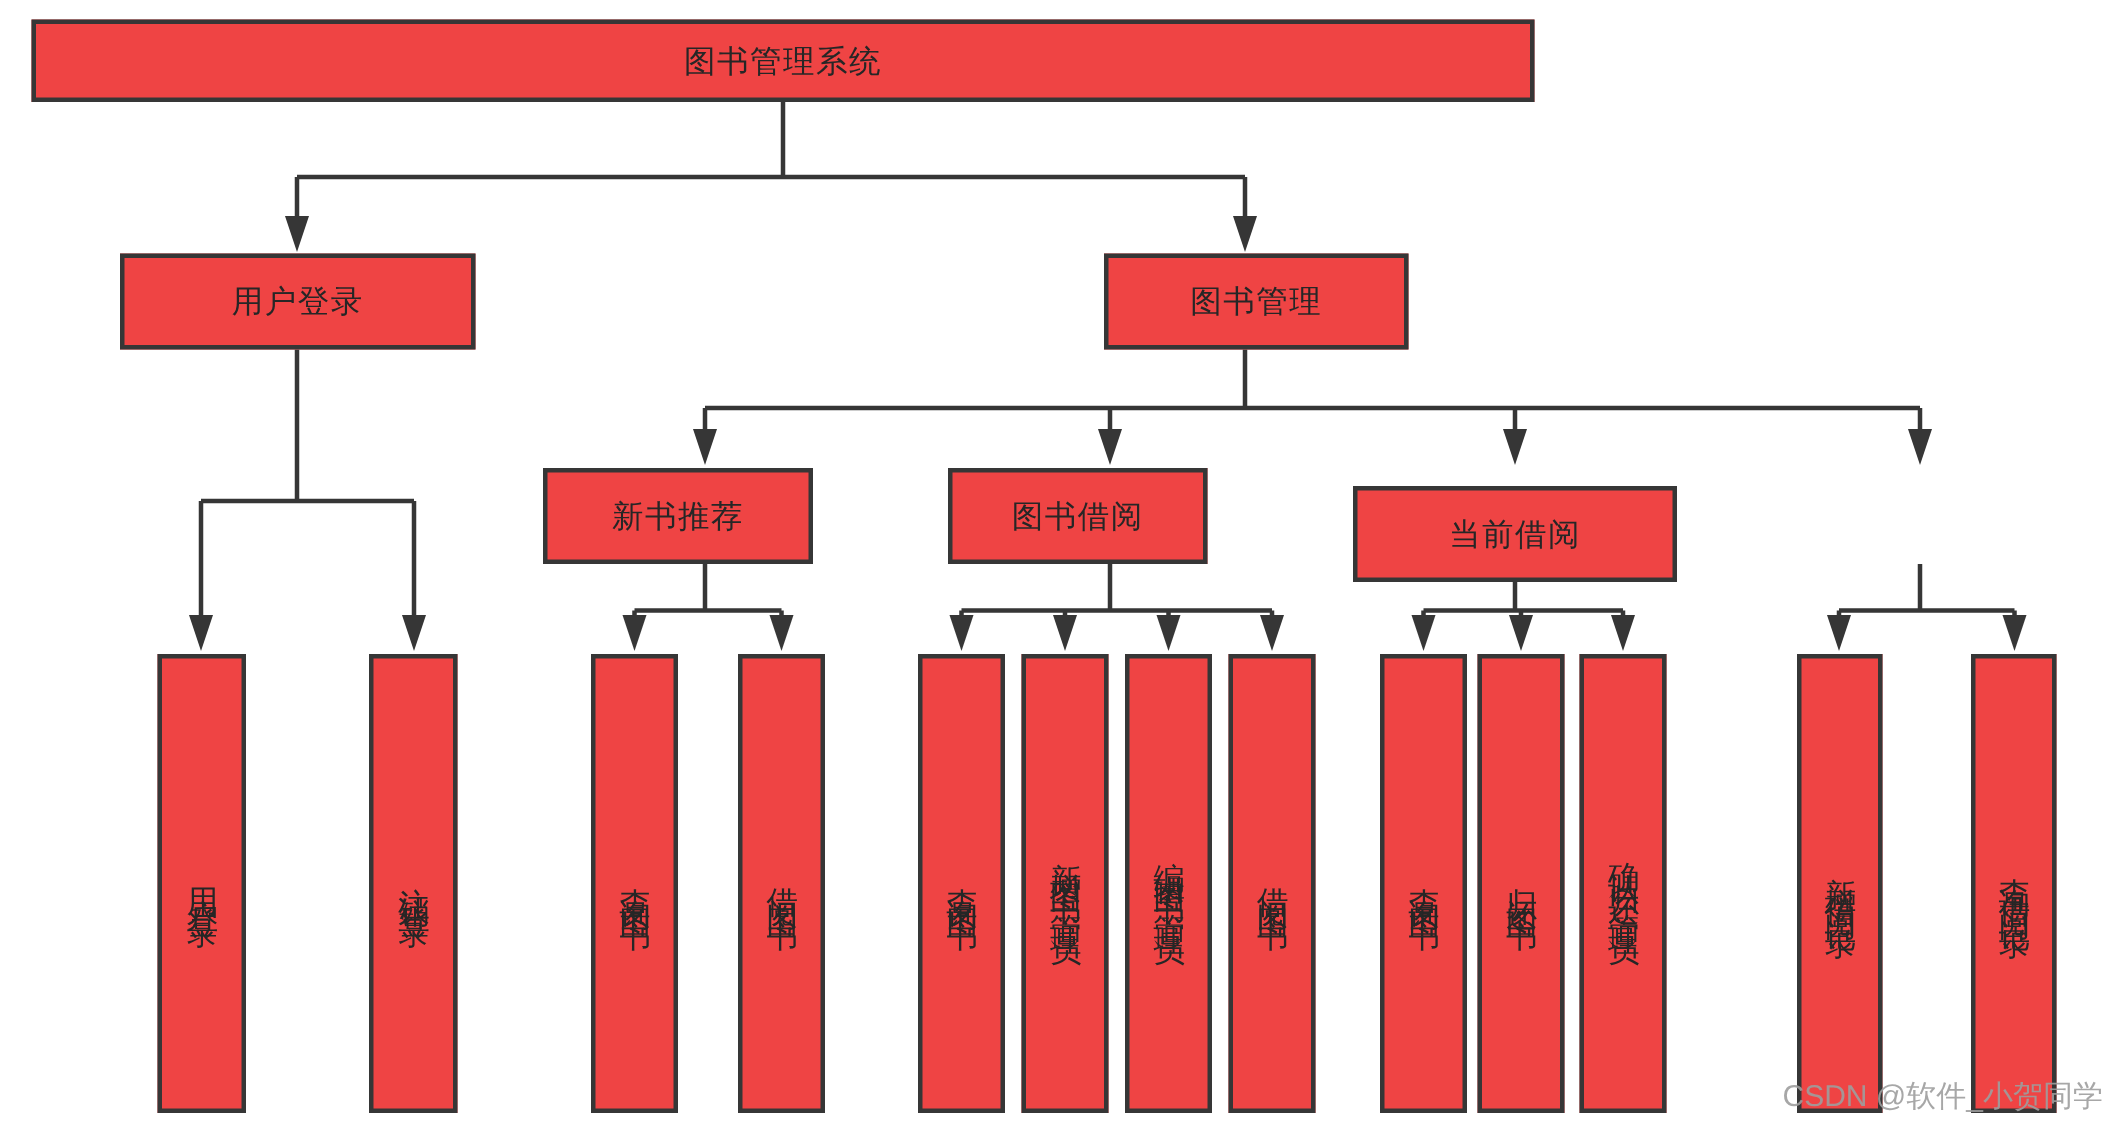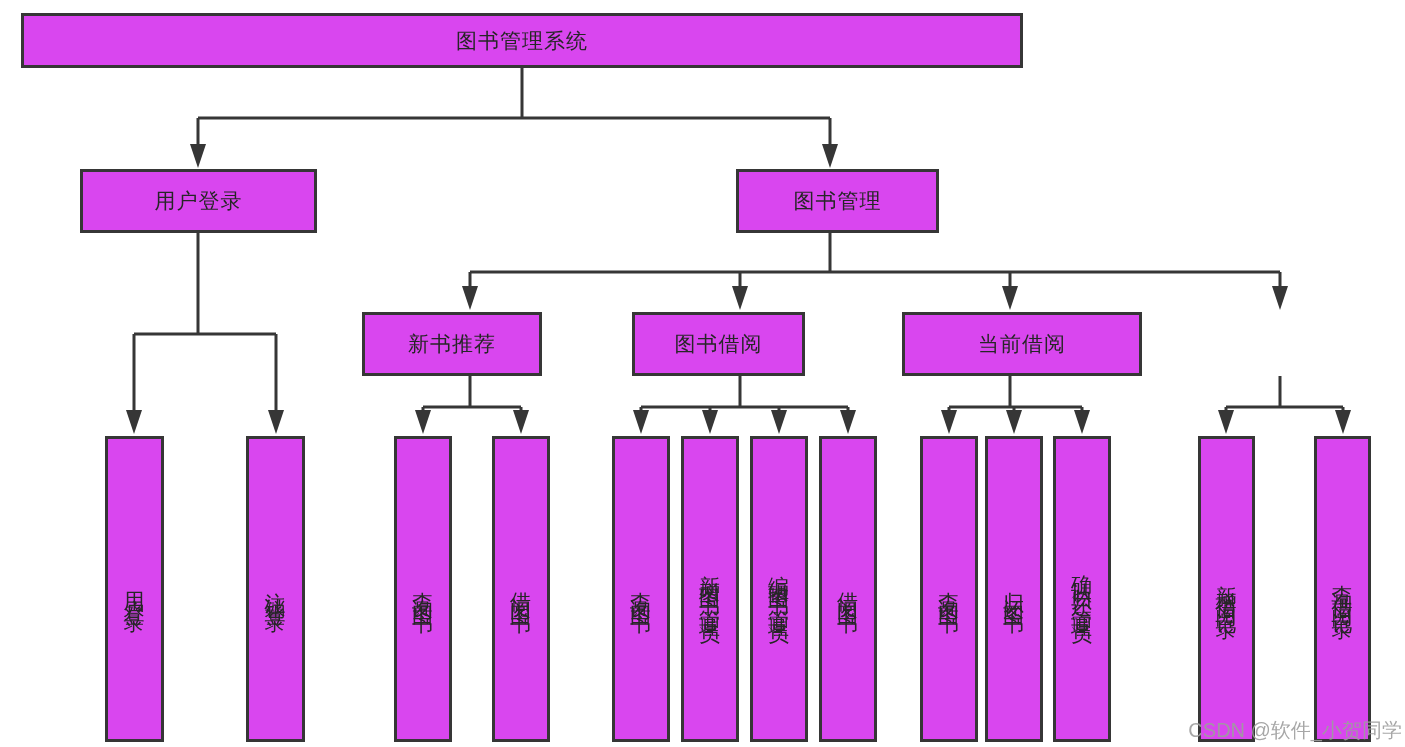--- a/index.html
+++ b/index.html
@@ -13,21 +13,21 @@
     position:relative;
     width:1405px;height:747px;
     background:#ffffff;
     overflow:hidden;
   }
   .wires{position:absolute;left:0;top:0;}
   .node{
     position:absolute;
     box-sizing:border-box;
     border:3px solid var(--line);
-    background:#d946ef;
+    background:#ef4444;
     display:flex;
     align-items:center;
     justify-content:center;
     color:var(--text);
   }
   .node.h span{
     font-size:21px;
     letter-spacing:1px;
     white-space:nowrap;
   }
@@ -106,21 +106,21 @@
   <div class="node h" style="left:736px;top:169px;width:203px;height:64px">
     <span>图书管理</span>
   </div>
 
   <div class="node h" style="left:362px;top:312px;width:180px;height:64px">
     <span>新书推荐</span>
   </div>
   <div class="node h" style="left:632px;top:312px;width:173px;height:64px">
     <span>图书借阅</span>
   </div>
-  <div class="node h" style="left:902px;top:312px;width:240px;height:64px">
+  <div class="node h" style="left:902px;top:324px;width:216px;height:64px">
     <span>当前借阅</span>
   </div>
 
   <div class="node v" style="left:105px;top:436px;width:59px;height:306px">
     <span>用户登录</span>
   </div>
   <div class="node v" style="left:246px;top:436px;width:59px;height:306px">
     <span>注销登录</span>
   </div>
 

